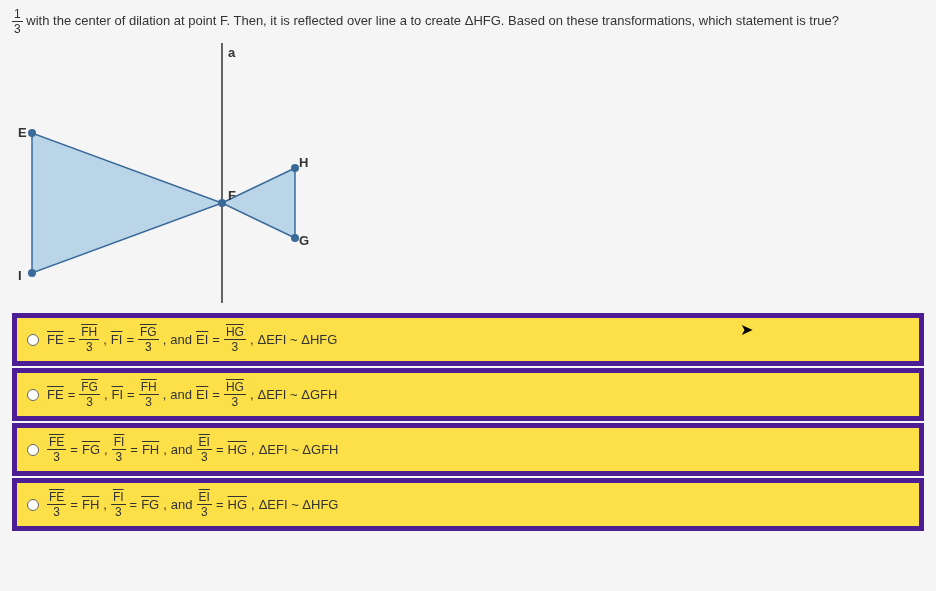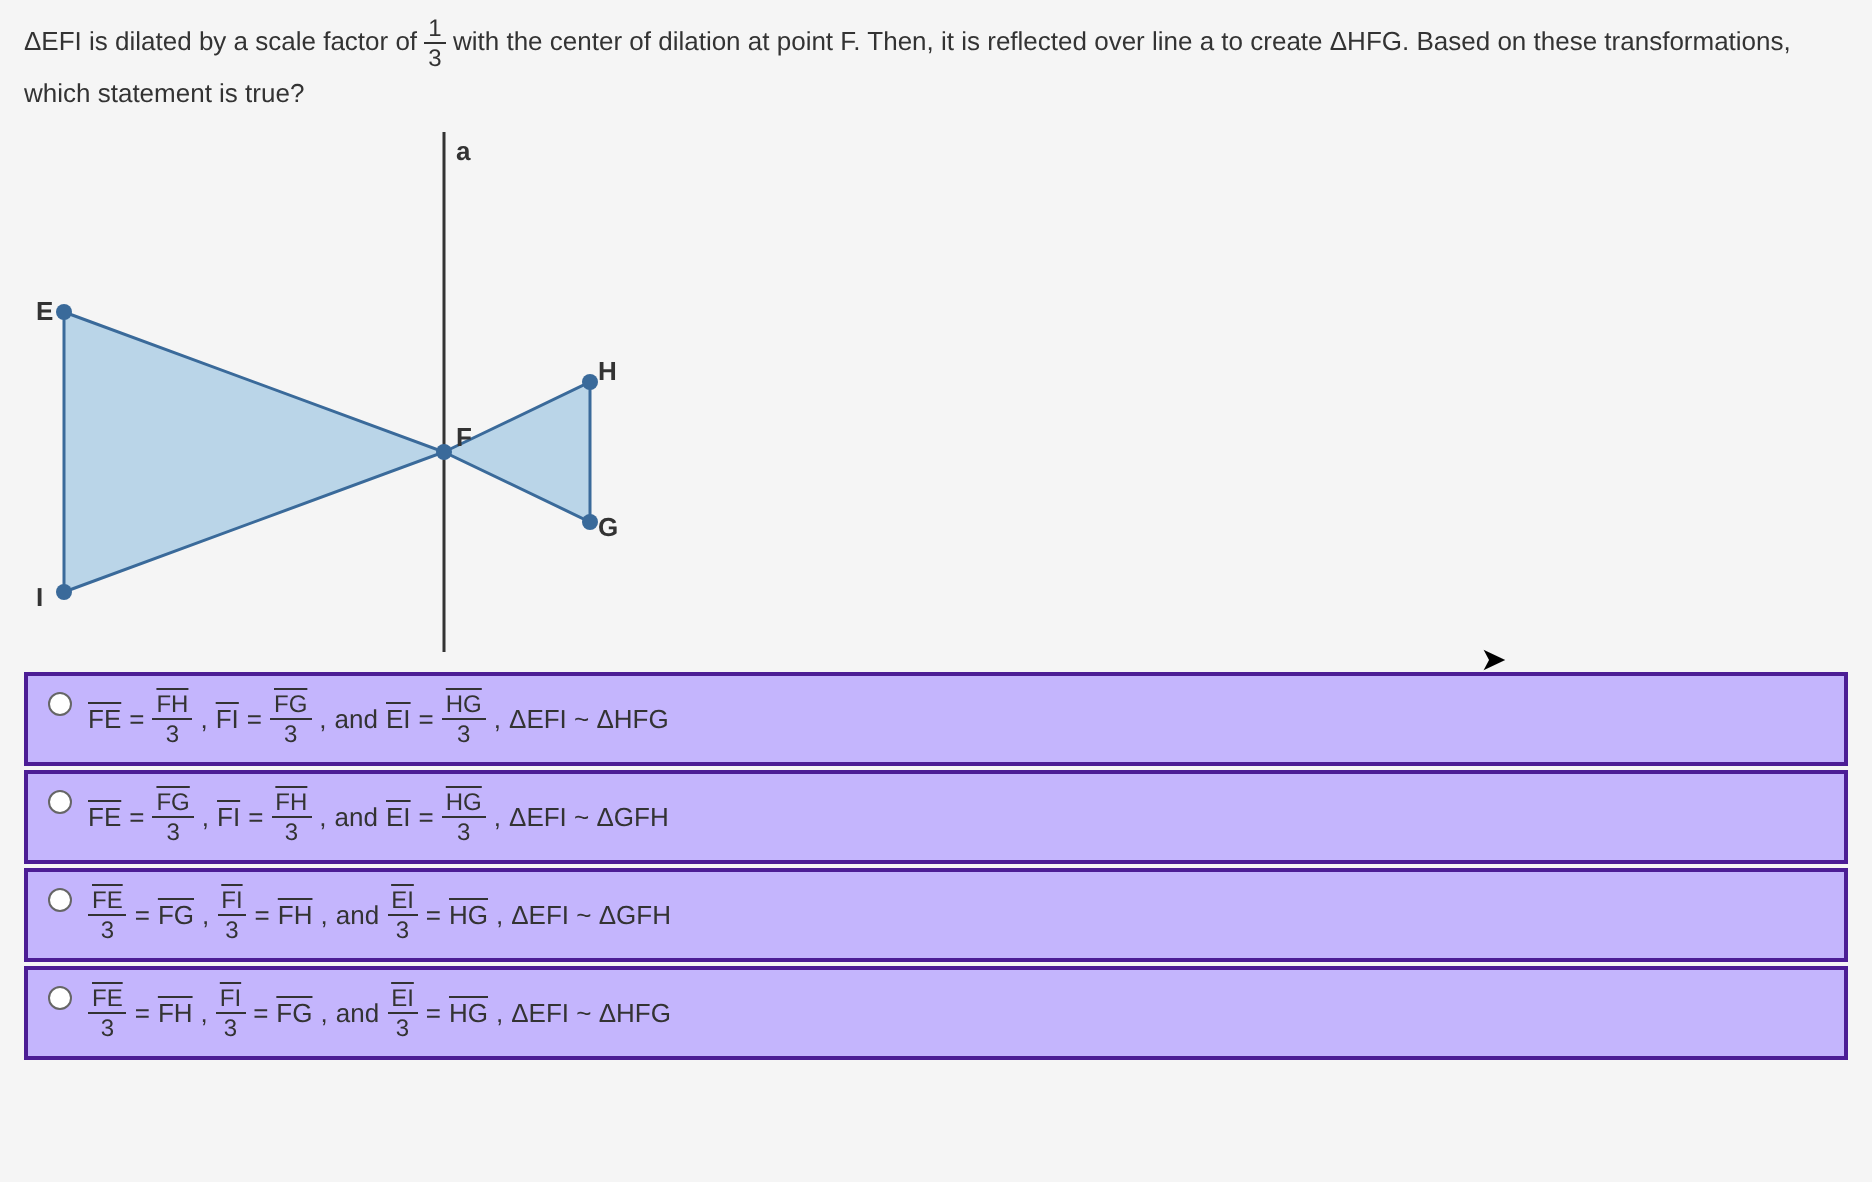--- a/index.html
+++ b/index.html
@@ -28,26 +28,26 @@
     .frac .den { display: block; padding: 1px 2px 0; }
     .bar { text-decoration: overline; }
     .diagram-area {
       width: 340px;
       height: 260px;
       position: relative;
       margin-bottom: 10px;
     }
     .options { }
     .option {
-      border: 2px solid #4c1d95;
-      background: #c4b5fd;
+      border: 5px solid #4c1d95;
+      background: #fde047;
       padding: 8px 10px;
       margin-bottom: 2px;
       display: flex;
-      align-items: flex-start;
+      align-items: center;
       gap: 8px;
     }
     .radio {
       width: 12px;
       height: 12px;
       border: 1px solid #666;
       border-radius: 50%;
       background: #fff;
       flex-shrink: 0;
     }
@@ -62,21 +62,20 @@
       top: 320px;
       left: 740px;
       font-size: 16px;
       color: #000;
     }
   </style>
 </head>
 <body>
 
 <div class="question-text">
-  <span>ΔEFI is dilated by a scale factor of </span>
   <span class="frac">
     <span class="num">1</span>
     <span class="den">3</span>
   </span>
   <span> with the center of dilation at point F. Then, it is reflected over line a to create ΔHFG. Based on these transformations, which statement is true?</span>
 </div>
 
 <div class="diagram-area">
   <svg width="340" height="260" viewBox="0 0 340 260">
     <line x1="210" y1="0" x2="210" y2="260" stroke="#333" stroke-width="1.5"></line>

